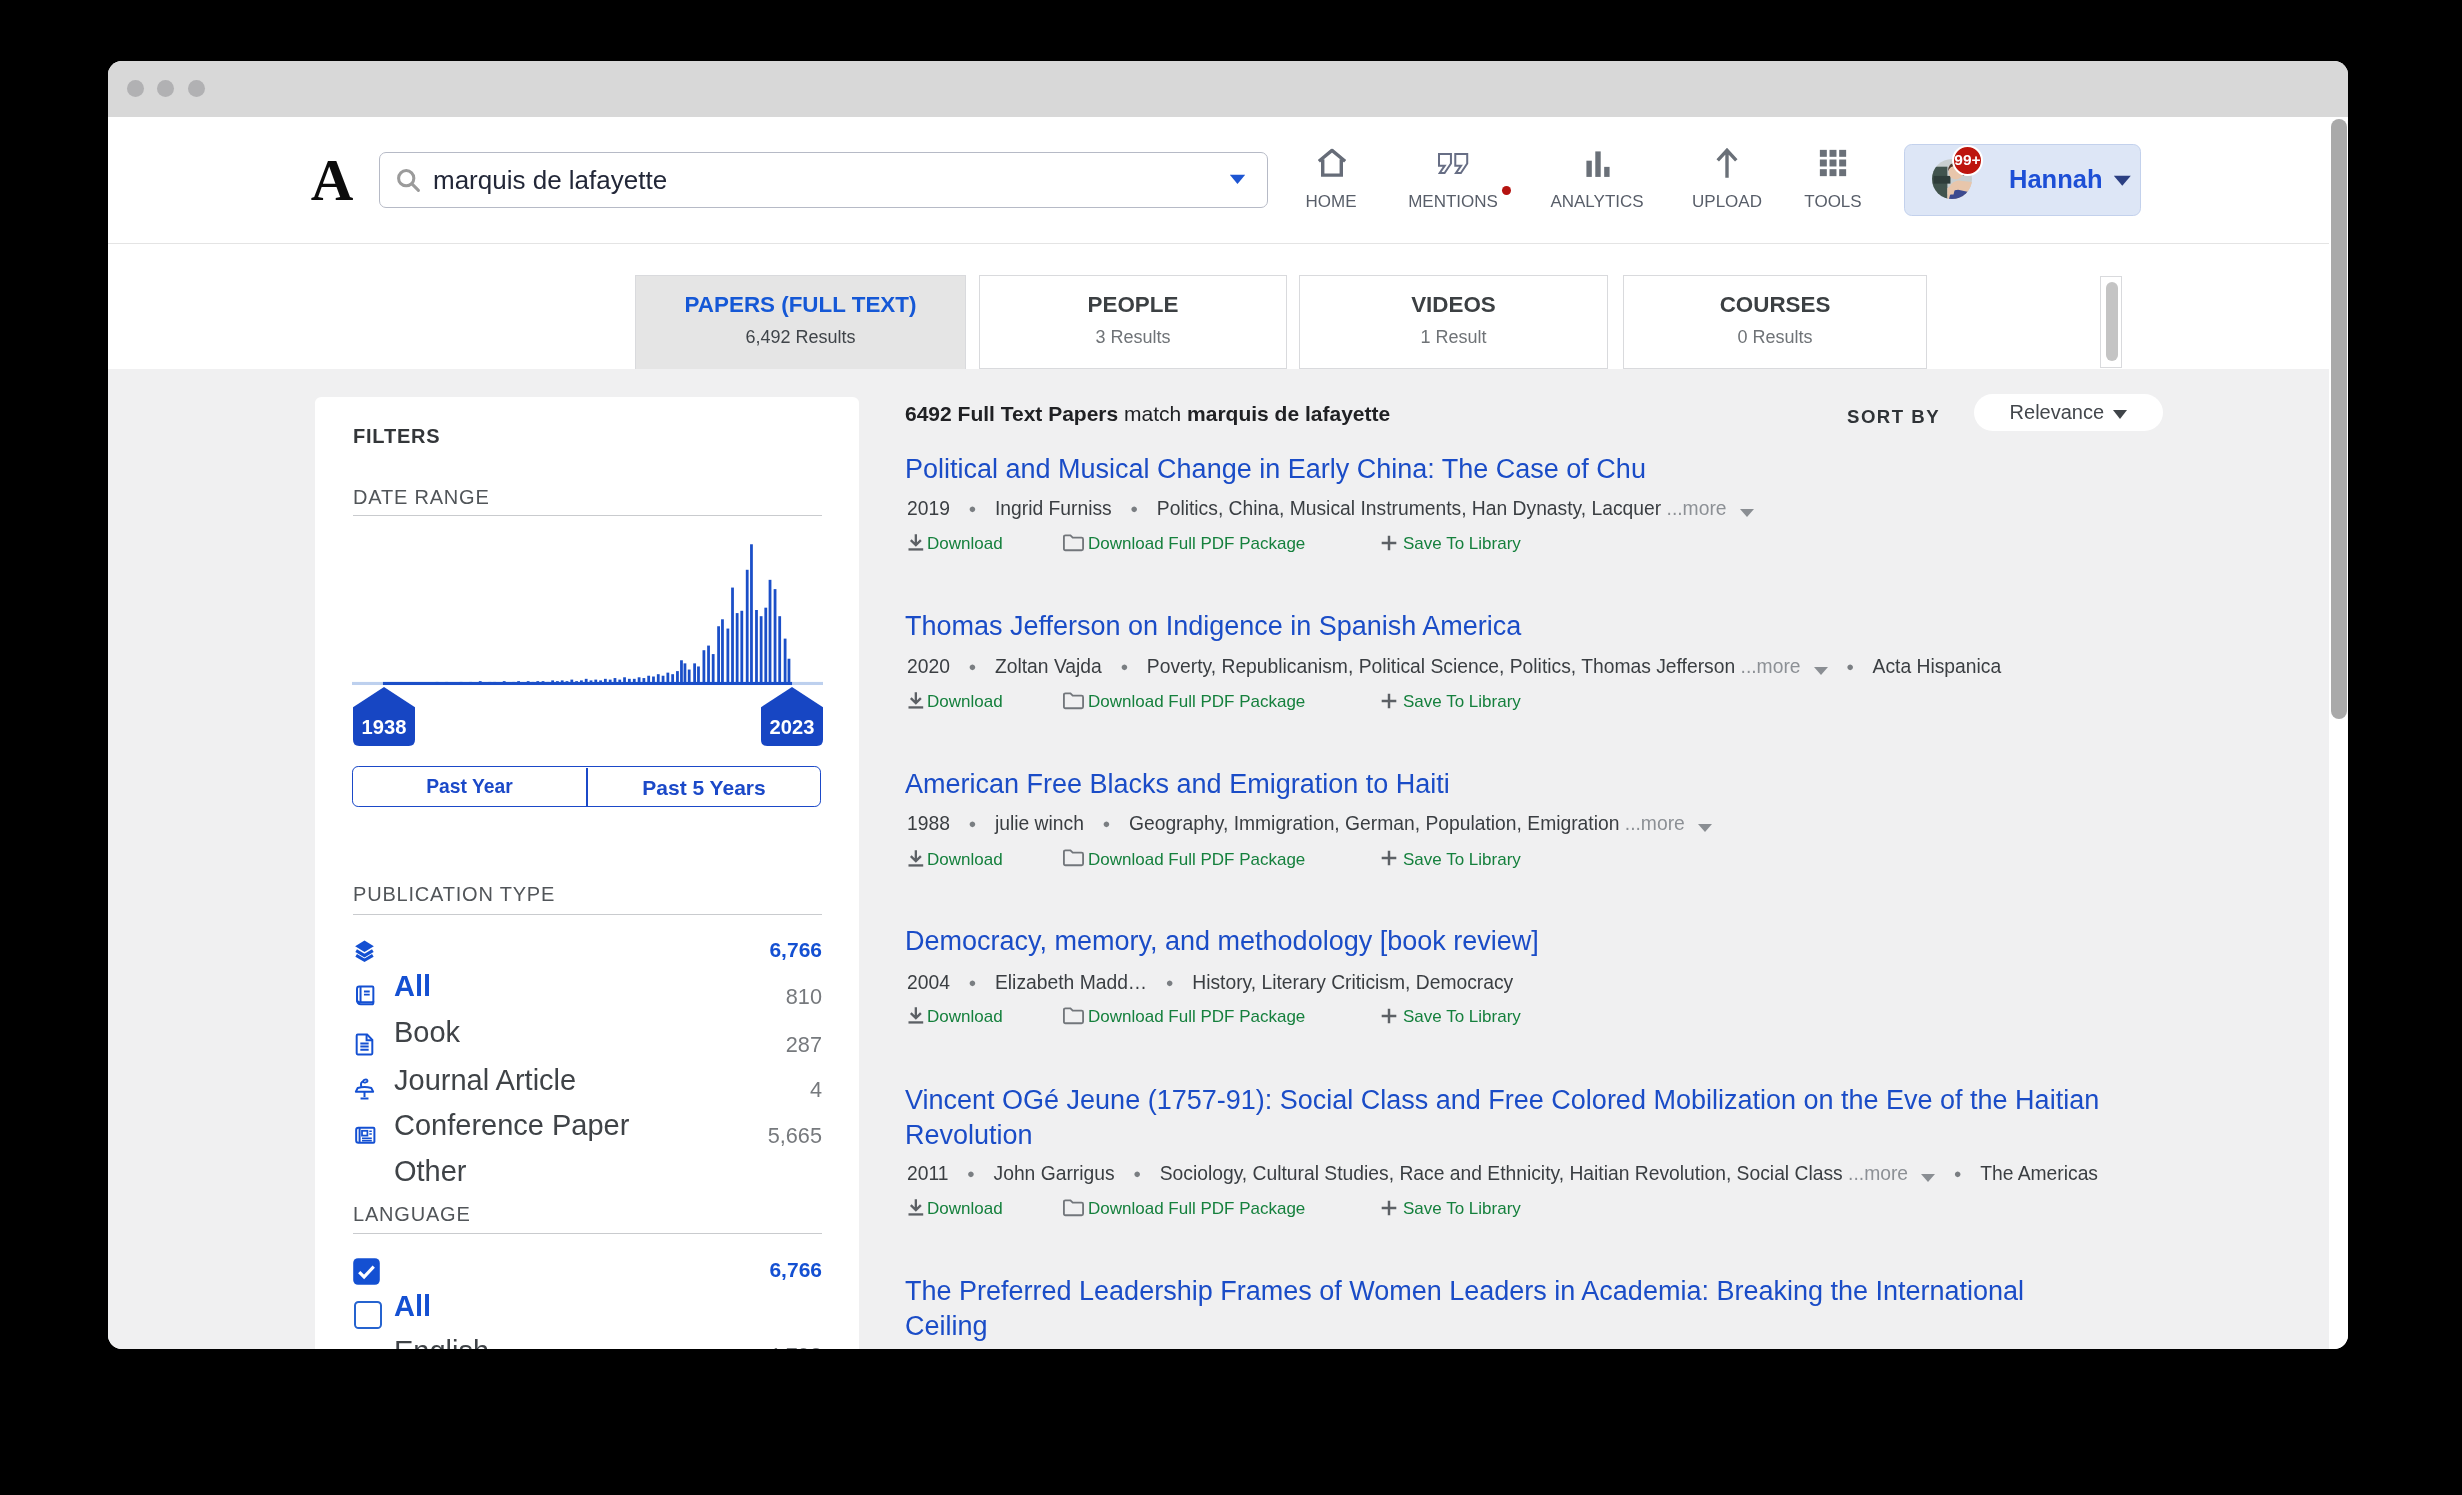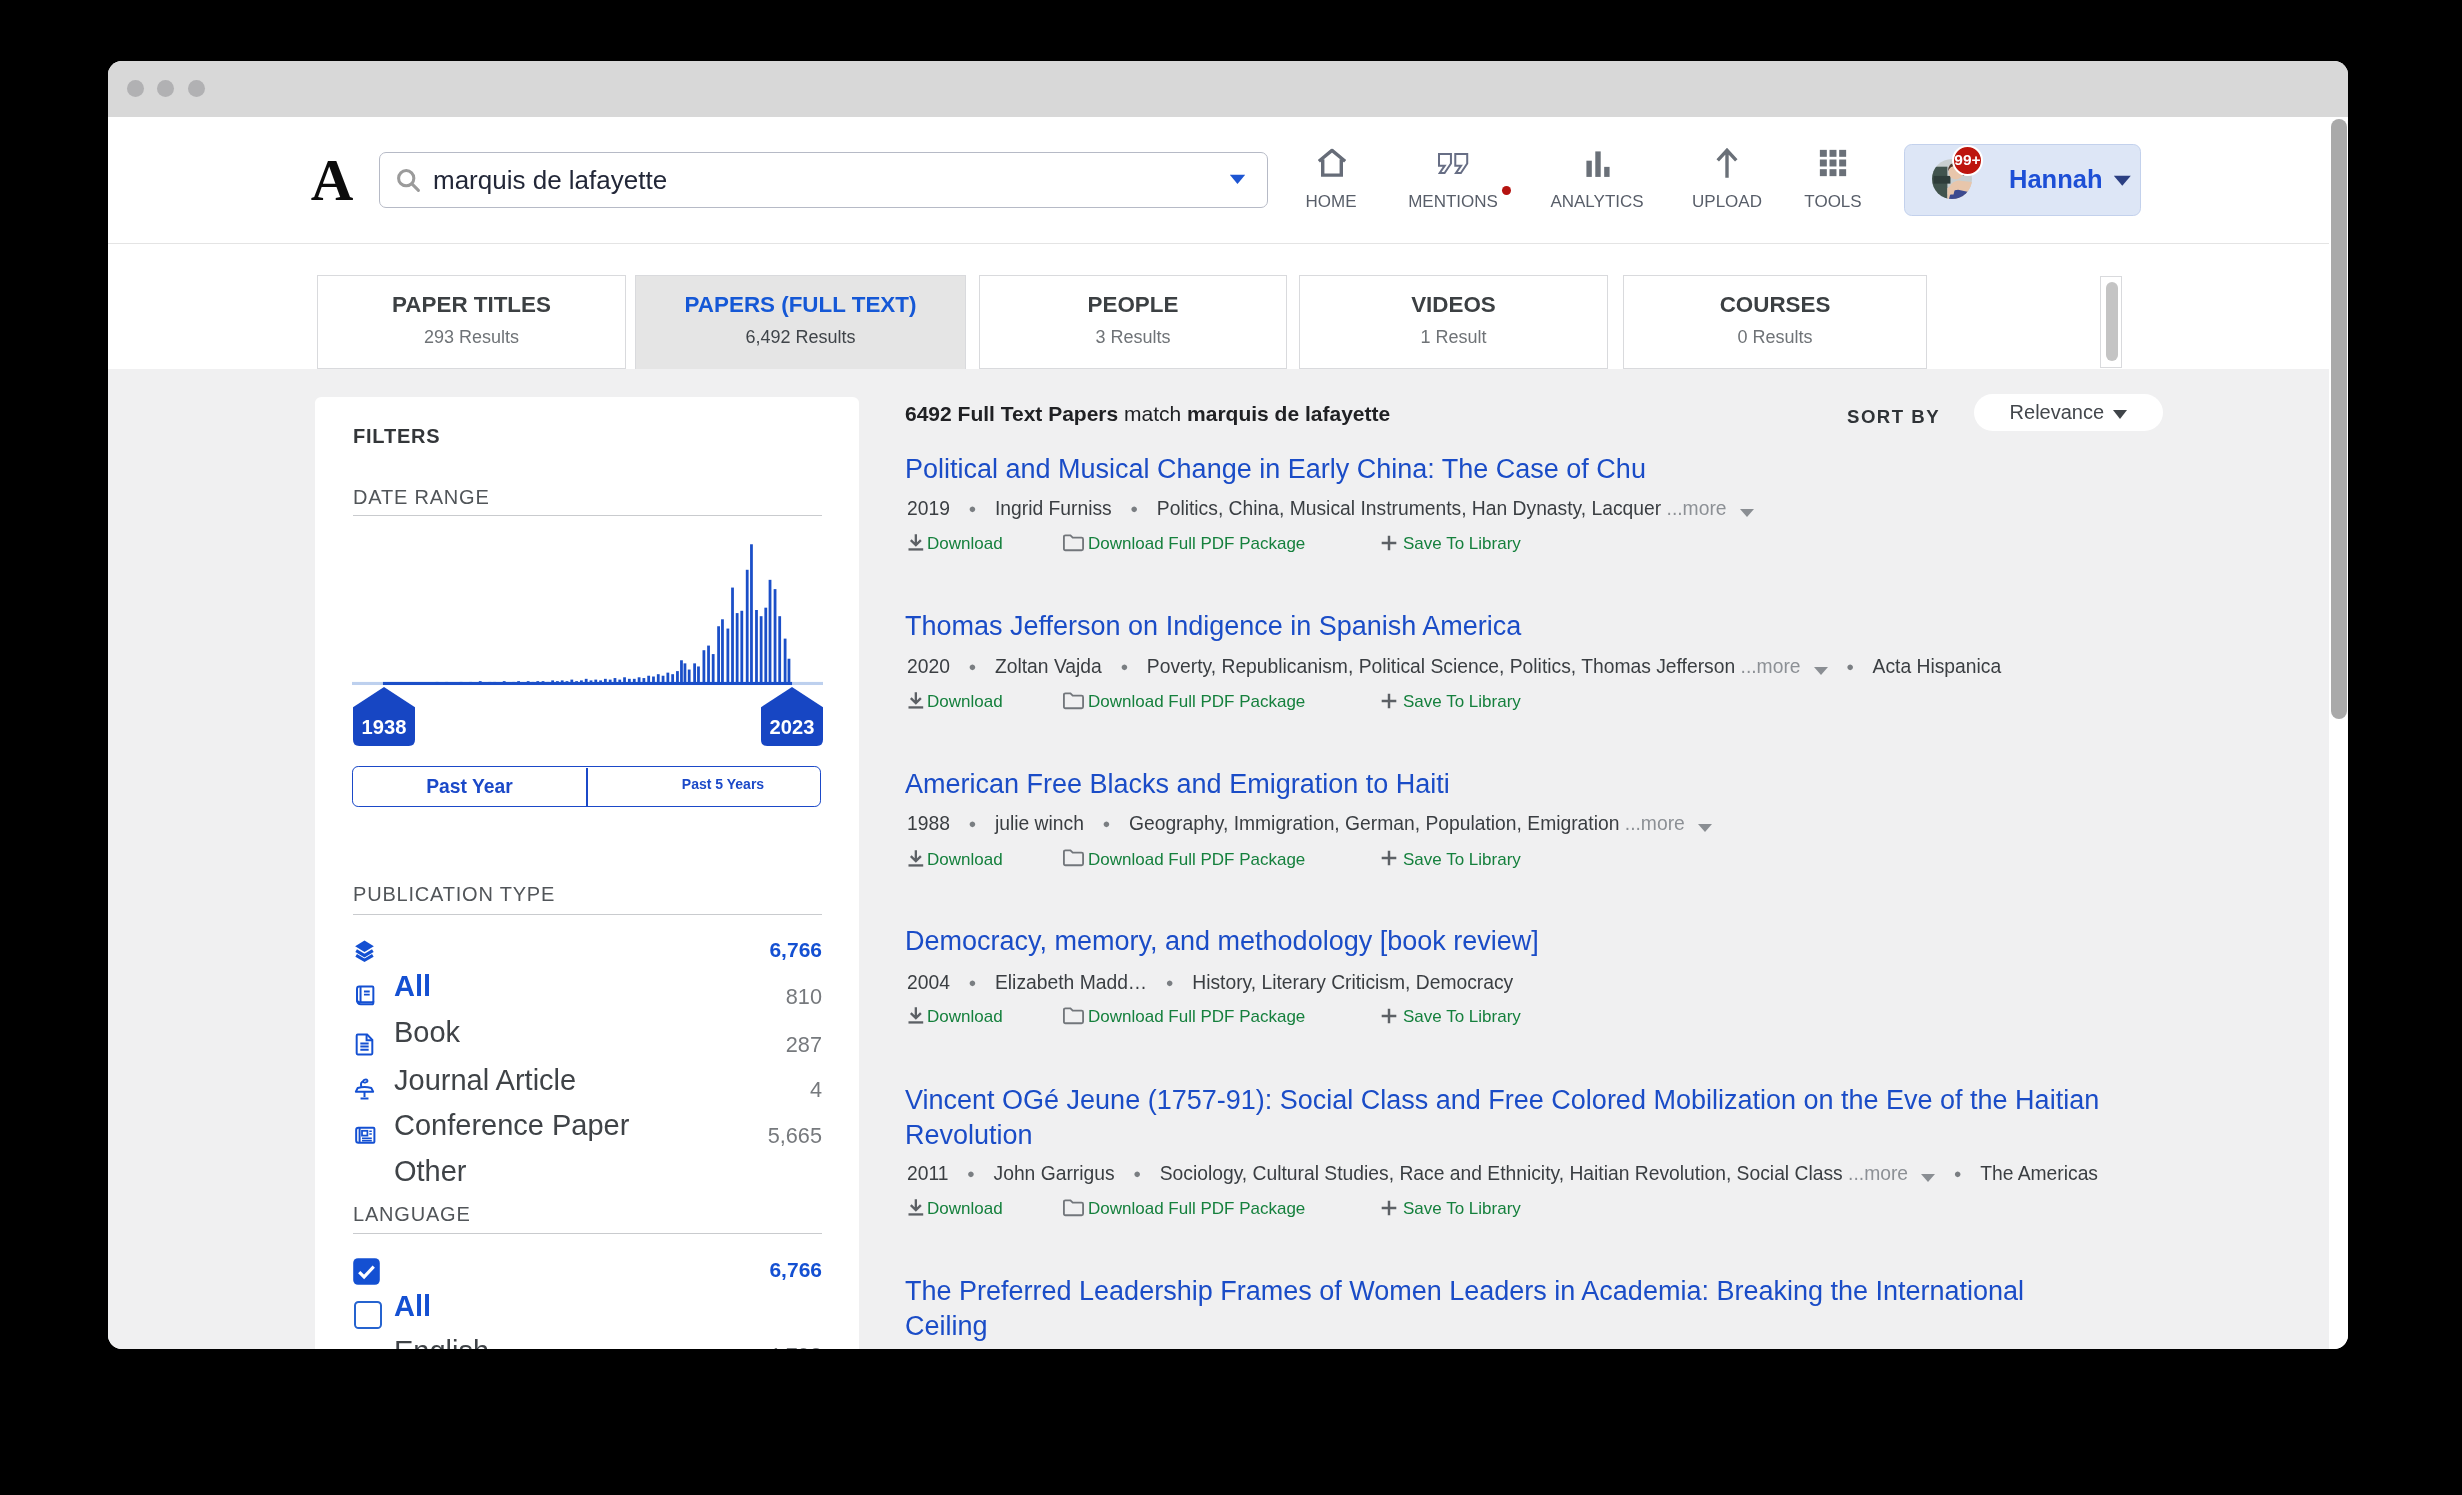--- a/index.html
+++ b/index.html
@@ -114,24 +114,20 @@
         <path d="M22 52 Q24 40 34 40 L52 44 L52 52 Z" fill="#3c4a8f"></path>
         <path d="M20 38 Q26 32 30 38 L28 46 L20 46 Z" fill="#e8c6ab"></path>
       </g>
     </svg>
     <div id="hannah">Hannah</div>
     <svg class="abs" style="left:2005px;top:114px" width="18.6" height="11.6" viewBox="0 0 24 15">
         <path d="M1 1 L23 1 L12 14 Z" fill="#2b3f82"></path>
       </svg>
     <div class="abs" style="left:1844px;top:84px;width:31px;height:31px;border:2.3px solid #fff;border-radius:50%;background:#bd150d;color:#fff;font-size:15.5px;font-weight:700;text-align:center;line-height:26px;">99+</div>
   <div id="tabstrip"></div>
-    <div class="tab" style="left:209px;width:309px;">
-        <div class="t1">PAPER TITLES</div>
-        <div class="t2">293 Results</div>
-      </div>
     <div class="tab" id="tab2" style="left:527px;width:331px;">
         <div class="t1">PAPERS (FULL TEXT)</div>
         <div class="t2" style="color:#3f4449">6,492 Results</div>
       </div>
     <div class="tab" style="left:871px;width:308px;">
         <div class="t1">PEOPLE</div>
         <div class="t2">3 Results</div>
       </div>
     <div class="tab" style="left:1191px;width:309px;">
         <div class="t1">VIDEOS</div>
@@ -225,21 +221,21 @@
         <path d="M40 0 L80 26 L80 68 Q80 76 72 76 L8 76 Q0 76 0 68 L0 26 Z" fill="#1746c3"></path>
         <text x="40" y="61" text-anchor="middle" font-size="26" font-weight="bold" fill="#fff">1938</text>
       </svg>
   <svg class="abs" style="left:653px;top:626px" width="62" height="59" viewBox="0 0 80 76">
         <path d="M40 0 L80 26 L80 68 Q80 76 72 76 L8 76 Q0 76 0 68 L0 26 Z" fill="#1746c3"></path>
         <text x="40" y="61" text-anchor="middle" font-size="26" font-weight="bold" fill="#fff">2023</text>
       </svg>
   <div class="abs" style="left:244px;top:705px;width:469px;height:41px;border:1.5px solid #1b49c8;border-radius:6.2px;"></div>
   <div class="abs" style="left:478px;top:707px;width:1.5px;height:38px;background:#1b49c8;"></div>
   <div class="abs" style="left:244px;top:715px;width:235px;text-align:center;font-size:19.3px;font-weight:700;color:#1b49c8;">Past Year</div>
-  <div class="abs" style="left:479px;top:715px;width:272px;text-align:center;font-size:14px;font-weight:700;color:#1b49c8;">Past 5 Years</div>
+  <div class="abs" style="left:479px;top:715px;width:234px;text-align:center;font-size:21px;font-weight:700;color:#1b49c8;">Past 5 Years</div>
   <div class="sideheading" style="top:822px;">PUBLICATION TYPE</div>
   <div class="sidedivider" style="top:853px;"></div>
   <div class="prow-label blue" style="top:877px;">All</div>
       <div class="prow-count blue" style="top:877px;font-size:21px;">6,766</div>
   <div class="prow-label" style="top:923px;">Book</div>
       <div class="prow-count" style="top:923px;">810</div>
   <div class="prow-label" style="top:971px;">Journal Article</div>
       <div class="prow-count" style="top:971px;">287</div>
   <div class="prow-label" style="top:1016px;">Conference Paper</div>
       <div class="prow-count" style="top:1016px;">4</div>

